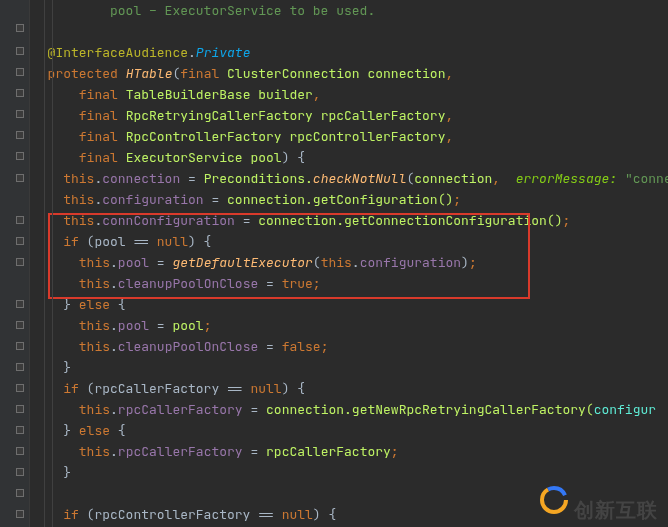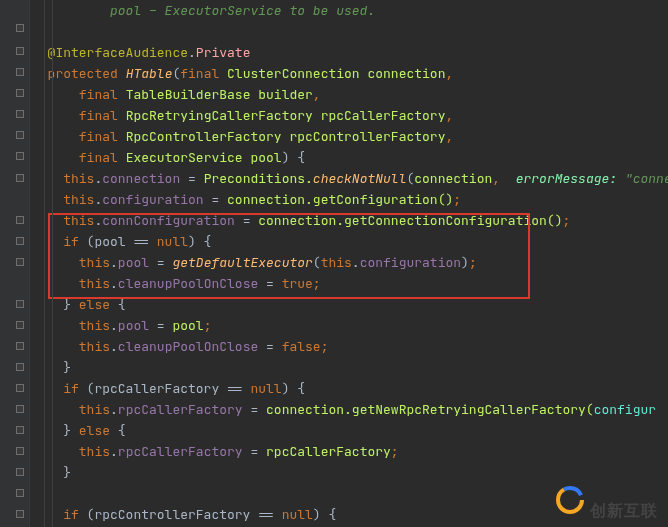--- a/index.html
+++ b/index.html
@@ -43,25 +43,25 @@
     left: 32px;
     top: 0;
     right: 0;
     white-space: pre;
   }
   .line { height: 21px; }
   
   .kw      { color: #cc7832; }
   .class   { color: #bef264; }
   .annot   { color: #bbb529; }
-  .str-ann { color: #fca5a5; }
+  .str-ann { color: #0ea5e9; font-style: italic; }
   .method  { color: #fdba74; font-style: italic; }
   .field   { color: #9876aa; }
-  .param   { color: #86efac; font-style: italic; }
-  .comment { color: #629755; font-style: italic; }
+  .param   { color: #84cc16; font-style: italic; }
+  .comment { color: #629755; }
   .sep     { color: #cc7832; }
   .paren   { color: #a9b7c6; }
   .eq      { color: #a9b7c6; }
   .cut     { color: #5eead4; }
   
   .highlight-box {
     position: absolute;
     border: 2px solid #d93a2b;
     pointer-events: none;
   }
@@ -69,21 +69,21 @@
     position: absolute;
     right: 10px;
     bottom: 6px;
     display: flex;
     align-items: center;
     gap: 6px;
   }
   .logo-text {
     color: #444;
     font-weight: bold;
-    font-size: 16px;
+    font-size: 20px;
     font-family: "Microsoft YaHei", sans-serif;
     letter-spacing: 1px;
     margin-top: 22px;
   }
   .logo-icon svg { display: block; }
 </style>
 </head>
 <body>
 
 <div class="gutter">

